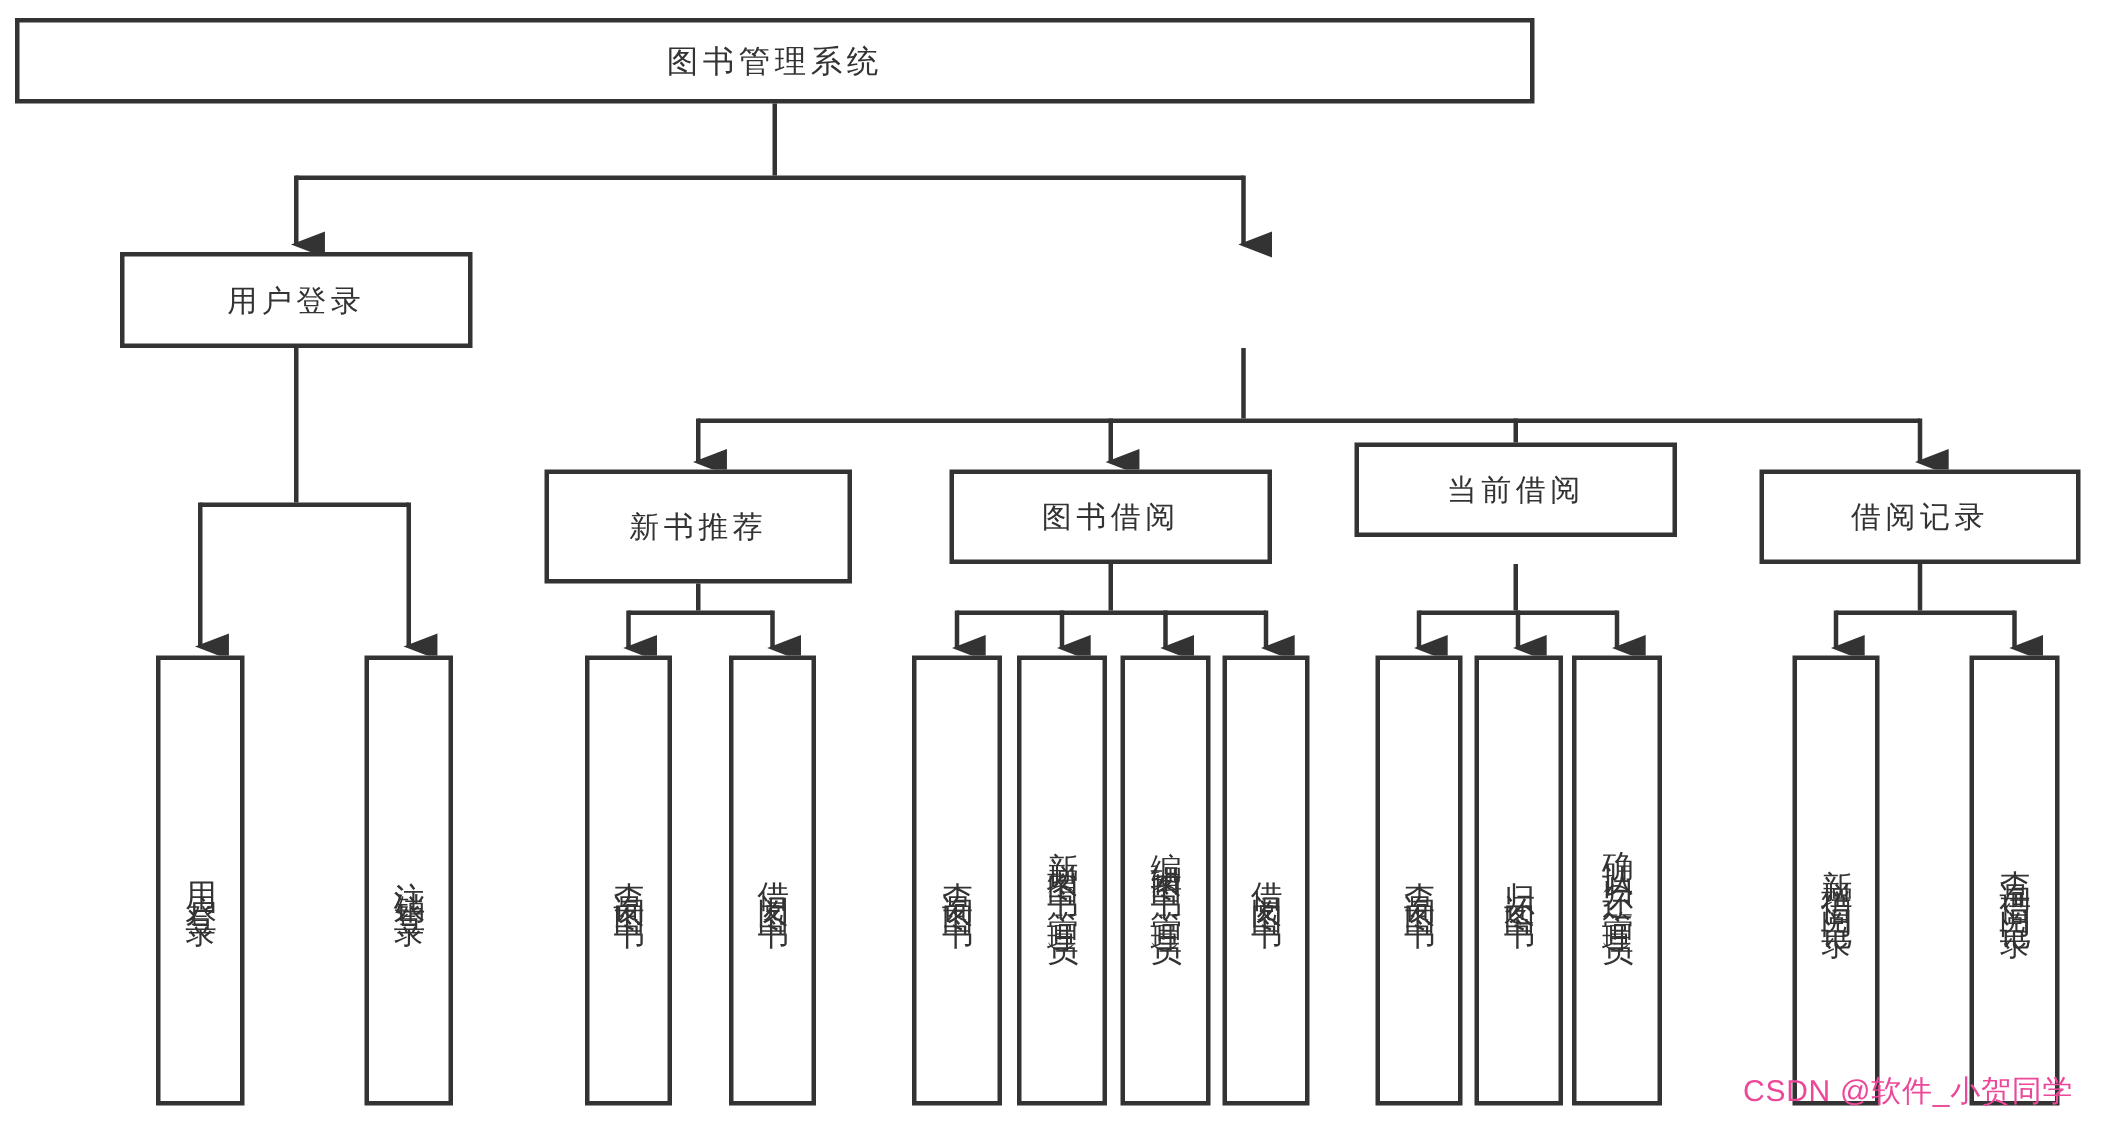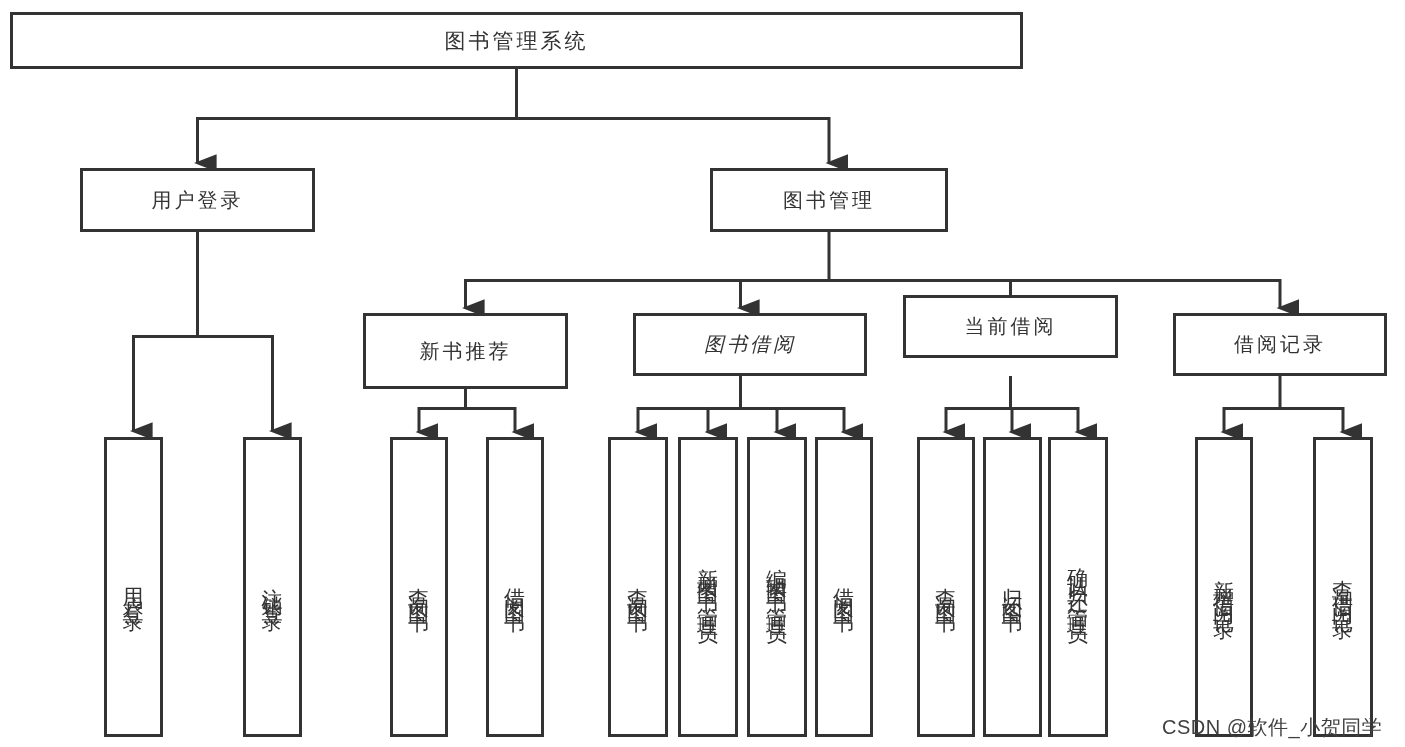--- a/index.html
+++ b/index.html
@@ -49,21 +49,21 @@
     text-orientation: mixed;
     letter-spacing: 8px;
     line-height: 1;
   }
   .watermark {
     position: absolute;
     left: 1162px;
     top: 714px;
     font-size: 20px;
     letter-spacing: 0.5px;
-    color: #404040;
+    color: #ec4899;
     white-space: nowrap;
     z-index: 5;
   }
 </style>
 </head>
 <body>
 
 <div class="canvas">
 
   <svg class="connectors" viewBox="0 0 1405 747" xmlns="http://www.w3.org/2000/svg">
@@ -111,28 +111,25 @@
     </g>
   </svg>
 
   <div class="node h" style="left:10px; top:12px; width:1013px; height:57px; font-size:21px;">
     <span class="lbl">图书管理系统</span>
   </div>
 
   <div class="node h" style="left:80px; top:168px; width:235px; height:64px;">
     <span class="lbl">用户登录</span>
   </div>
-  <div class="node h" style="left:710px; top:168px; width:238px; height:64px;">
-    <span class="lbl">图书管理</span>
-  </div>
 
   <div class="node h" style="left:363px; top:313px; width:205px; height:76px;">
     <span class="lbl">新书推荐</span>
   </div>
-  <div class="node h" style="left:633px; top:313px; width:234px; height:63px;font-style:italic;">
+  <div class="node h" style="left:633px; top:313px; width:215px; height:63px;">
     <span class="lbl">图书借阅</span>
   </div>
   <div class="node h" style="left:903px; top:295px; width:215px; height:63px;">
     <span class="lbl">当前借阅</span>
   </div>
   <div class="node h" style="left:1173px; top:313px; width:214px; height:63px;">
     <span class="lbl">借阅记录</span>
   </div>
 
   <div class="node v" style="left:104px; top:437px; width:59px; height:300px;">

